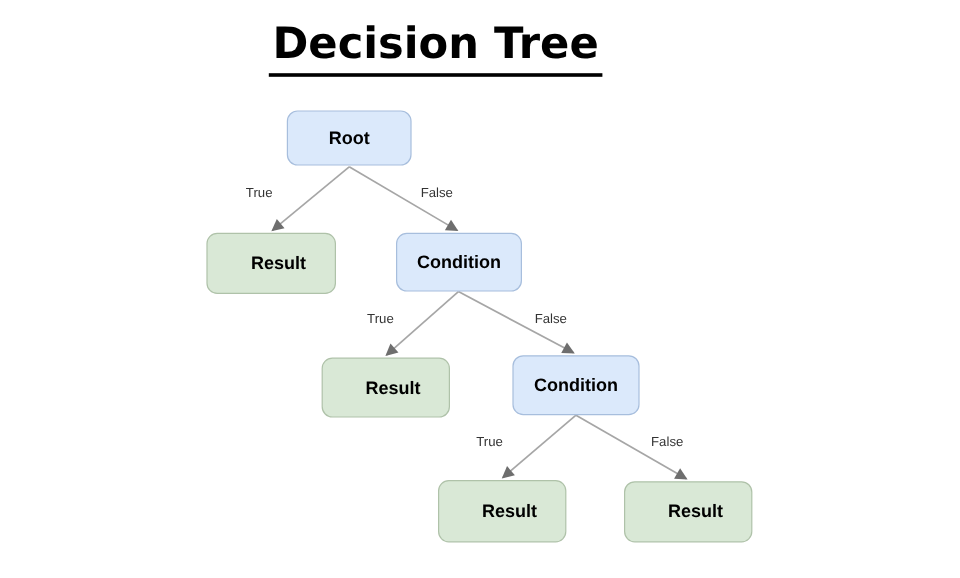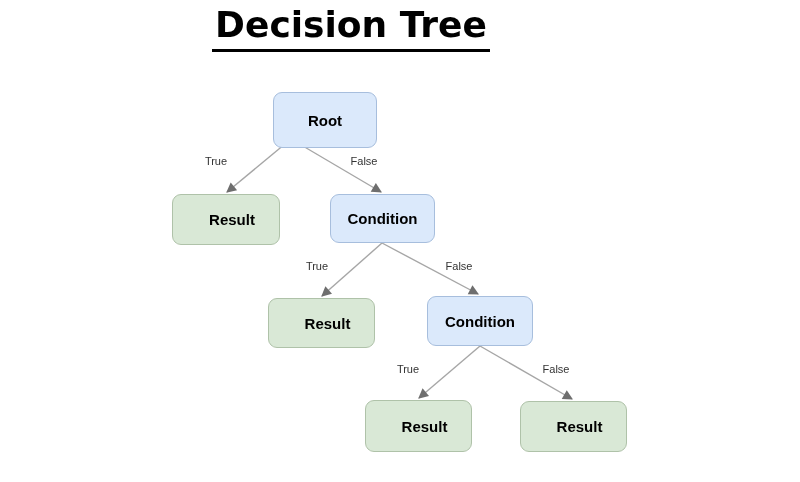--- a/index.html
+++ b/index.html
@@ -13,21 +13,21 @@
     height: 482px;
     background: #ffffff;
     overflow: hidden;
     font-family: "Liberation Sans", sans-serif;
   }
   .title {
     position: absolute;
     left: 212px;
     top: 4px;
     width: 278px;
-    margin: 0;
+    margin: 12px;
     text-align: center;
     font-family: "DejaVu Sans", sans-serif;
     font-weight: bold;
     font-size: 36px;
     line-height: 42px;
     color: #000000;
     border-bottom: 3px solid #000000;
     padding-bottom: 3px;
     letter-spacing: 0px;
     white-space: nowrap;
@@ -70,21 +70,21 @@
     padding-left: 12px;
   }
   .edge-label {
     position: absolute;
     transform: translate(-50%, -50%);
     font-size: 11px;
     color: var(--label-text, #333333);
     white-space: nowrap;
   }
   
-  .n-root        { left: 239px; top:  92px; width: 104px; height: 56px; margin-left: 34px; }
+  .n-root        { left: 239px; top:  92px; width: 104px; height: 46px; }
   .n-result-1    { left: 172px; top: 194px; width: 108px; height: 51px; }
   .n-condition-1 { left: 330px; top: 194px; width: 105px; height: 49px; }
   .n-result-2    { left: 268px; top: 298px; width: 107px; height: 50px; }
   .n-condition-2 { left: 427px; top: 296px; width: 106px; height: 50px; }
   .n-result-3    { left: 365px; top: 400px; width: 107px; height: 52px; }
   .n-result-4    { left: 520px; top: 401px; width: 107px; height: 51px; }
   
   .el-0 { left: 216px; top: 161px; }
   .el-1 { left: 364px; top: 161px; }
   .el-2 { left: 317px; top: 266px; }

